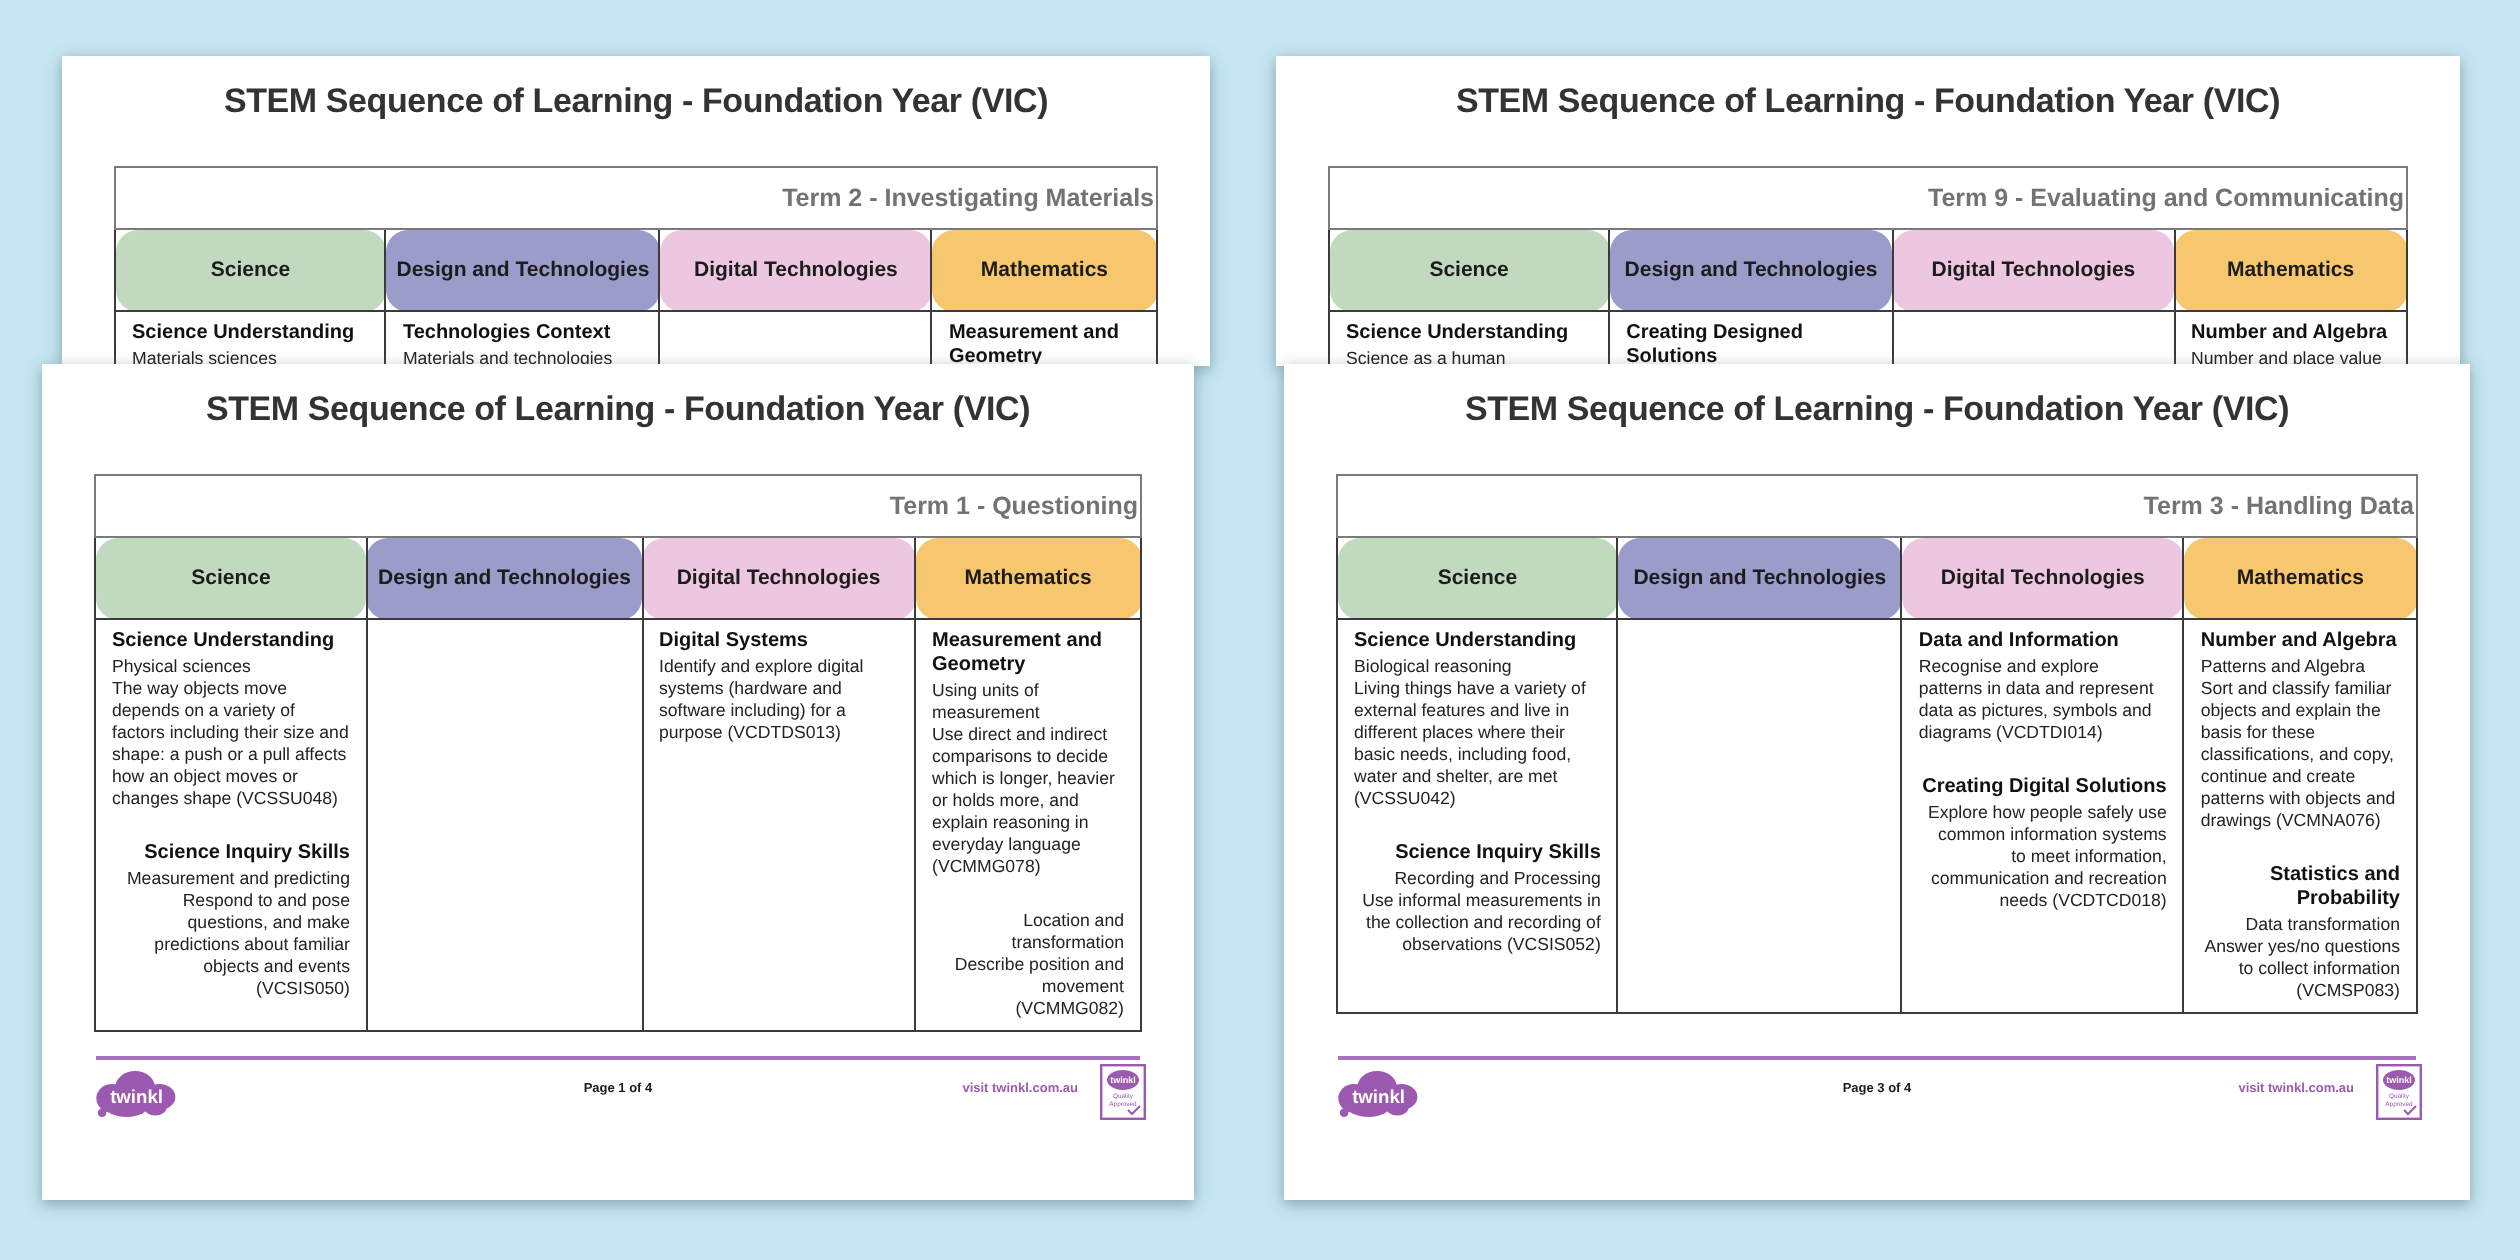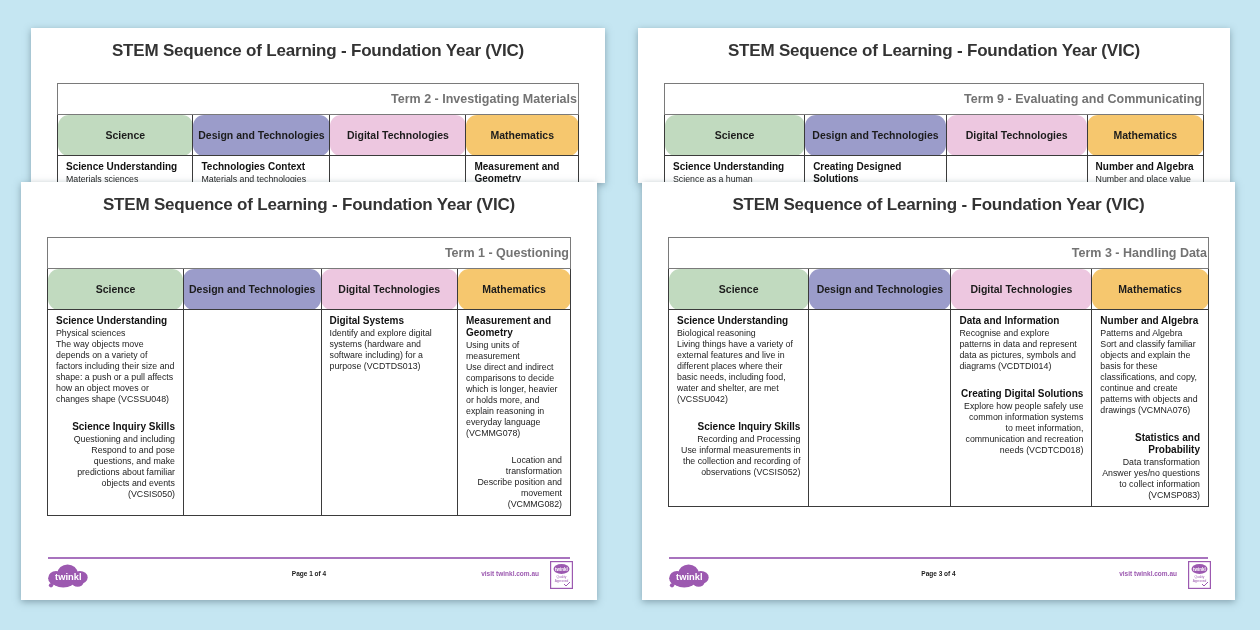--- a/index.html
+++ b/index.html
@@ -30,21 +30,21 @@
   .head-row th{
     height:38px;font-weight:700;font-size:10.5px;color:#1c1c1c;border-radius:11px;
   }
   .body-row td{
     height:175px;vertical-align:top;background:#fff;
     padding:5px 8px 5px 8px;
   }
   .sec + .sec{margin-top:16px;text-align:right;}
   .sec-h{font-weight:700;font-size:10px;color:#111;line-height:12px;margin-bottom:1px;}
   .sec-t{font-size:8.8px;color:#222;line-height:11px;}
-  .footer{position:absolute;left:0;right:0;bottom:0;height:43px;margin-top:12px;}
+  .footer{position:absolute;left:0;right:0;bottom:12px;height:60px;margin-top:12px;}
   .footer-line{position:absolute;left:27px;right:27px;top:0;height:2px;}
   .footer-logo{position:absolute;left:25px;top:6px;}
   .page-num{
     position:absolute;left:0;right:0;top:13px;text-align:center;
     font-size:6.5px;font-weight:700;color:#1a1a1a;
   }
   .visit{
     position:absolute;right:58px;top:13px;font-size:6.5px;font-weight:700;
   }
   .badge{position:absolute;right:24px;top:4px;}
@@ -159,21 +159,21 @@
     </tr>
     <tr class="body-row">
       <td>
             <div class="sec">
               <div class="sec-h">Science Understanding</div>
               <div class="sec-t">Physical sciences</div>
               <div class="sec-t">The way objects move depends on a variety of factors including their size and shape: a push or a pull affects how an object moves or changes shape (VCSSU048)</div>
             </div>
             <div class="sec">
               <div class="sec-h">Science Inquiry Skills</div>
-              <div class="sec-t">Questioning and including</div>
+              <div class="sec-t">Measurement and predicting</div>
               <div class="sec-t">Respond to and pose questions, and make predictions about familiar objects and events (VCSIS050)</div>
             </div>
           </td>
       <td></td>
       <td>
             <div class="sec">
               <div class="sec-h">Digital Systems</div>
               <div class="sec-t">Identify and explore digital systems (hardware and software including) for a purpose (VCDTDS013)</div>
             </div>
           </td>

